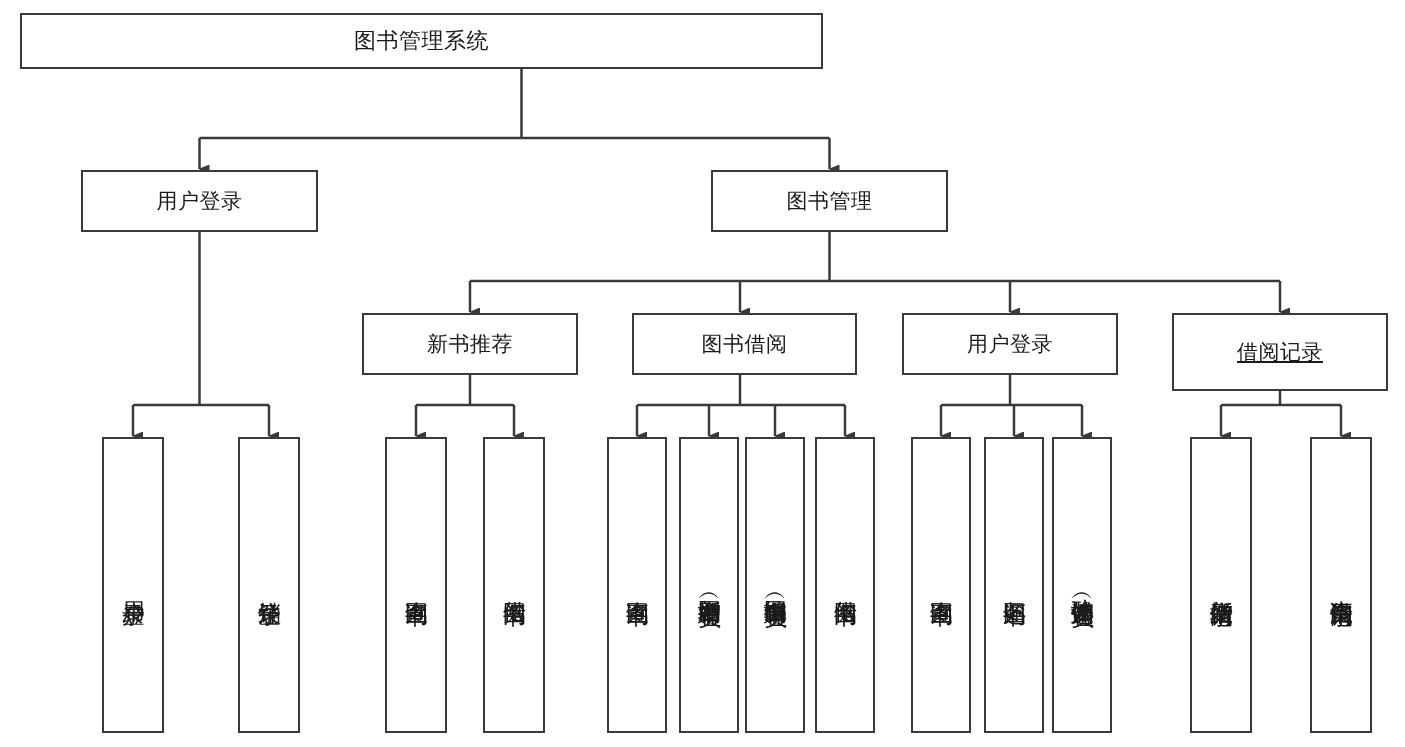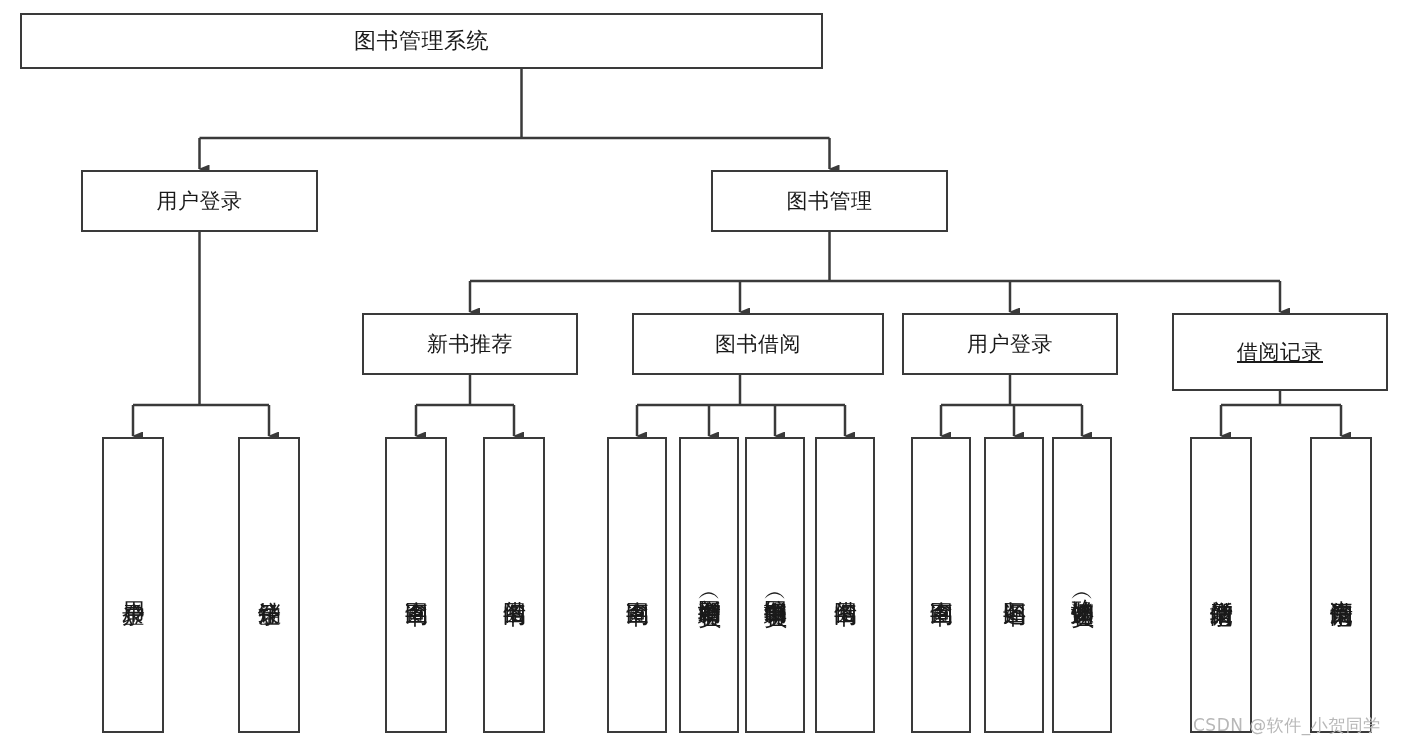--- a/index.html
+++ b/index.html
@@ -123,21 +123,21 @@
       </div>
       <div class="node horiz" style="left: 81px; top: 170px; width: 237px; height: 62px; border-color: rgb(58, 58, 58); color: rgb(26, 26, 26);">
         <span class="lbl">用户登录</span>
       </div>
       <div class="node horiz" style="left: 711px; top: 170px; width: 237px; height: 62px; border-color: rgb(58, 58, 58); color: rgb(26, 26, 26);">
         <span class="lbl">图书管理</span>
       </div>
       <div class="node horiz" style="left: 362px; top: 313px; width: 216px; height: 62px; border-color: rgb(58, 58, 58); color: rgb(26, 26, 26); text-align: center;">
         <span class="lbl">新书推荐</span>
       </div>
-      <div class="node horiz" style="left: 632px; top: 313px; width: 252px; height: 62px; border-color: rgb(58, 58, 58); color: rgb(26, 26, 26);">
+      <div class="node horiz" style="left: 632px; top: 313px; width: 225px; height: 62px; border-color: rgb(58, 58, 58); color: rgb(26, 26, 26);">
         <span class="lbl">图书借阅</span>
       </div>
       <div class="node horiz" style="left: 902px; top: 313px; width: 216px; height: 62px; border-color: rgb(58, 58, 58); color: rgb(26, 26, 26);">
         <span class="lbl">用户登录</span>
       </div>
       <div class="node horiz" style="left: 1172px; top: 313px; width: 216px; height: 78px; border-color: rgb(58, 58, 58); color: rgb(26, 26, 26); text-decoration: underline;">
         <span class="lbl">借阅记录</span>
       </div>
       <div class="node vert" style="left: 102px; top: 437px; width: 62px; height: 296px; border-color: rgb(58, 58, 58); color: rgb(26, 26, 26);">
         <span class="lbl">用户登录</span>
@@ -173,15 +173,14 @@
         <span class="lbl">确认归还（管理员）</span>
       </div>
       <div class="node vert" style="left: 1190px; top: 437px; width: 62px; height: 296px; border-color: rgb(58, 58, 58); color: rgb(26, 26, 26);">
         <span class="lbl">新增借阅记录</span>
       </div>
       <div class="node vert" style="left: 1310px; top: 437px; width: 62px; height: 296px; border-color: rgb(58, 58, 58); color: rgb(26, 26, 26);">
         <span class="lbl">查询借阅记录</span>
       </div>
     </div>
 
-  <div class="watermark" style="left: 1193px; top: 714px; color: rgb(184, 184, 184);">CSDN @软件_小贺同学</div>
 
 </div>
 
 </body></html>

